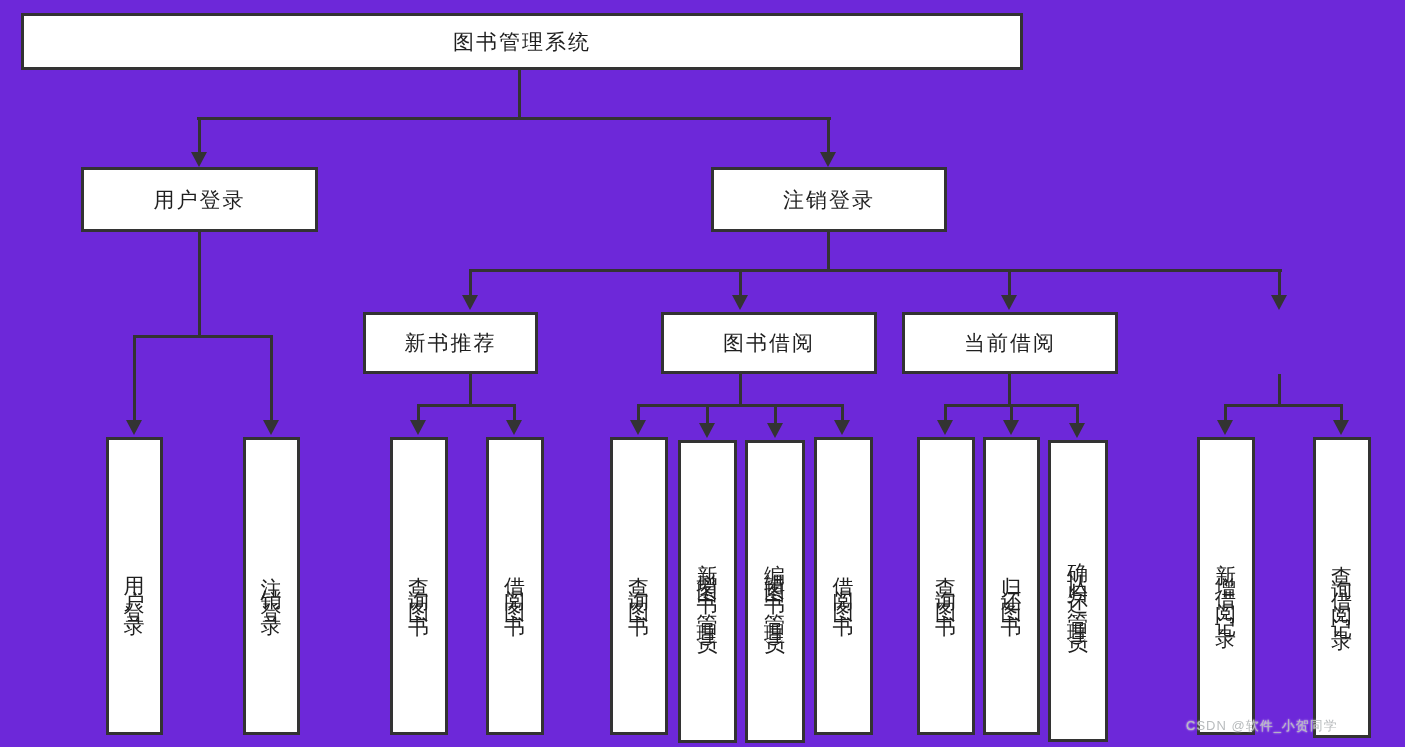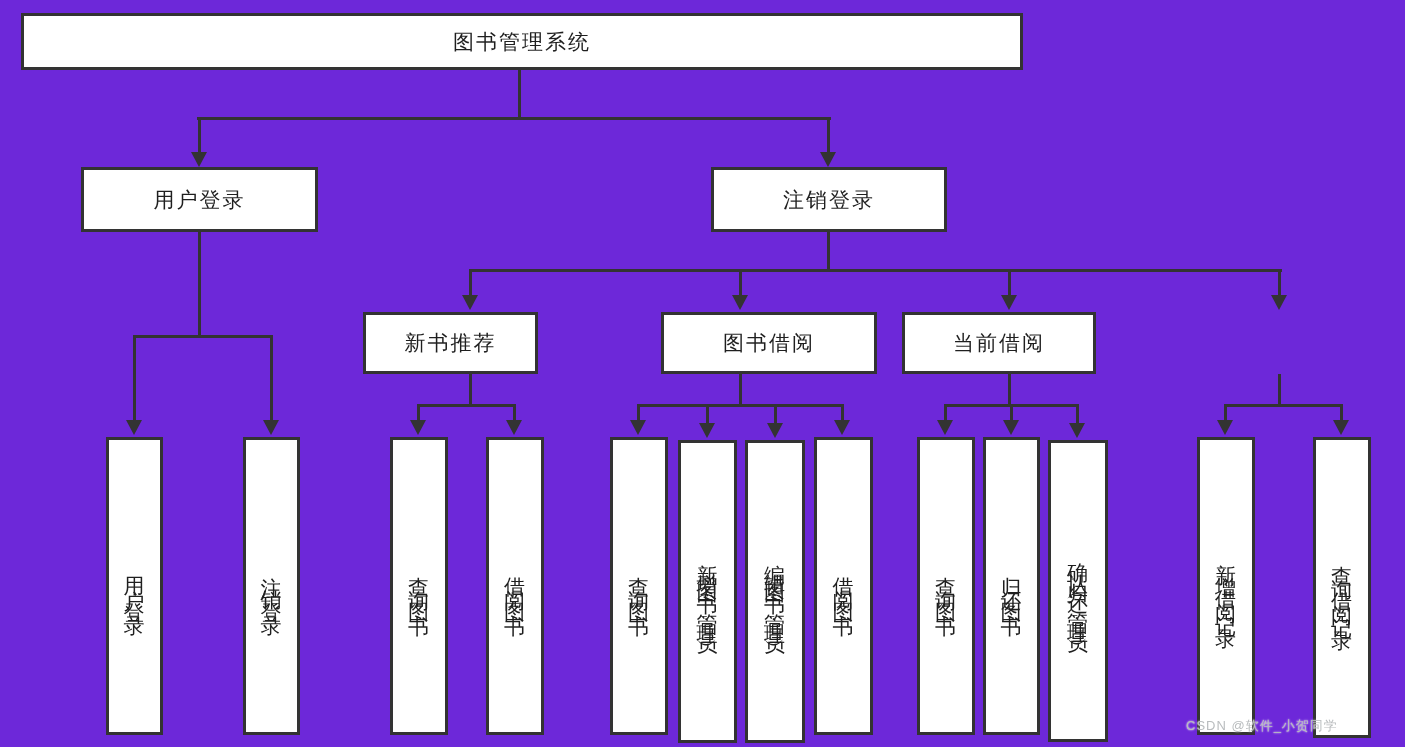--- a/index.html
+++ b/index.html
@@ -53,21 +53,21 @@
   </div>
 
   <div class="hbox" style="left:363px;top:312px;width:175px;height:62px">
     <span>新书推荐</span>
   </div>
 
   <div class="hbox" style="left:661px;top:312px;width:216px;height:62px">
     <span>图书借阅</span>
   </div>
 
-  <div class="hbox" style="left:902px;top:312px;width:194px;height:62px">
+  <div class="hbox" style="left:902px;top:312px;width:216px;height:62px">
     <span>当前借阅</span>
   </div>
 
 
   <div class="vbox" style="left:106px;top:437px;width:57px;height:298px">
     <span class="vtext">用户登录</span>
   </div>
   <div class="vbox" style="left:243px;top:437px;width:57px;height:298px">
     <span class="vtext">注销登录</span>
   </div>

